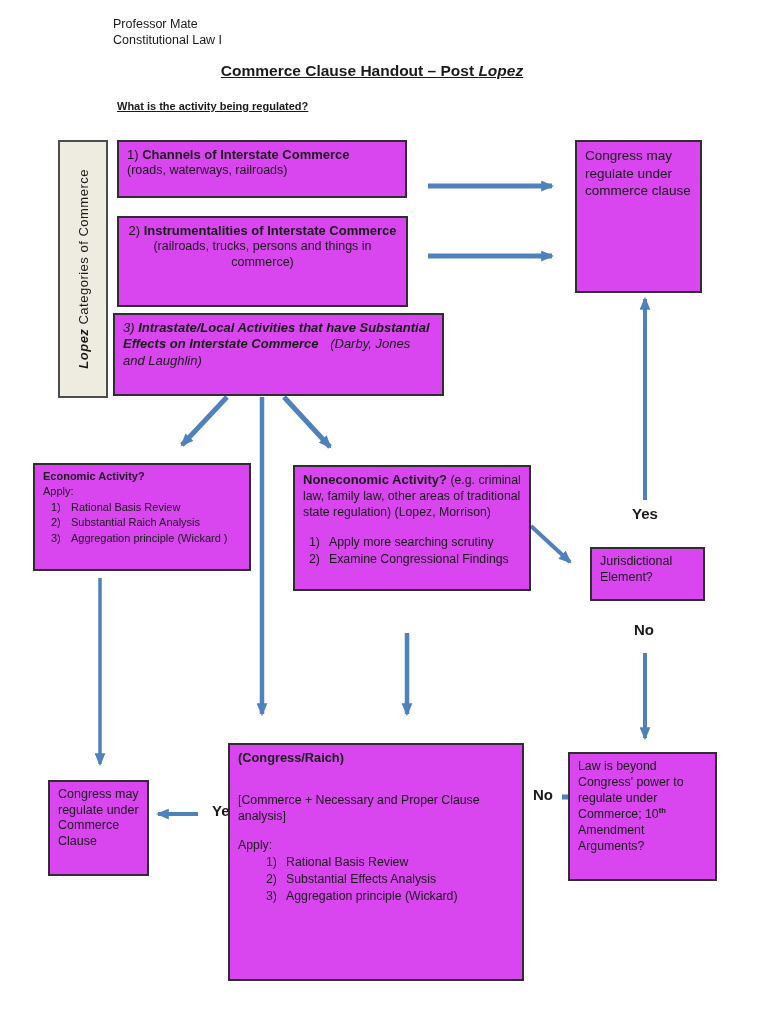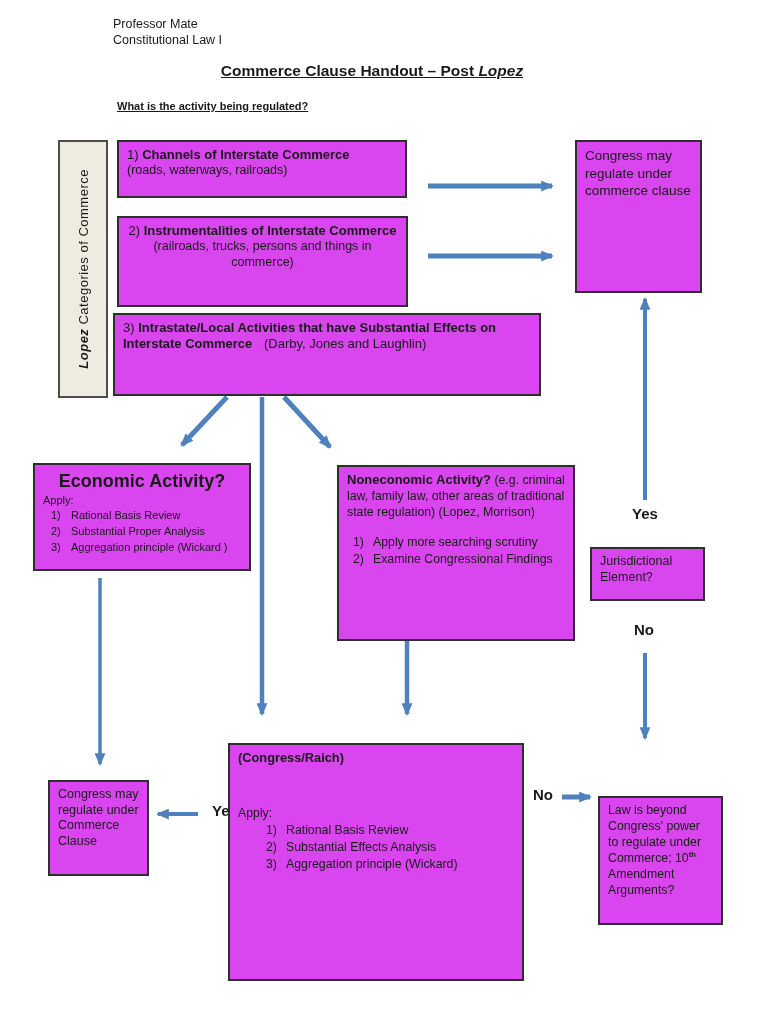--- a/index.html
+++ b/index.html
@@ -97,50 +97,50 @@
   </div>
 
   <div class="box" style="left:117px;top:216px;width:291px;height:91px;text-align:center;">
     <div class="cat-head">
       <span>2)</span>
       <b>Instrumentalities of Interstate Commerce</b>
     </div>
     <div class="cat-sub">(railroads, trucks, persons and things in commerce)</div>
   </div>
 
-  <div class="box" style="left:113px;top:313px;width:428px;height:83px;">
+  <div class="box" style="left:113px;top:313px;width:331px;height:83px;font-style:italic;">
     <div class="cat-head">
       <span>3)</span>
       <b>Intrastate/Local Activities that have Substantial Effects on Interstate Commerce</b>
       <span style="margin-left:8px">(Darby, Jones and Laughlin)</span>
     </div>
   </div>
 
   <div class="box" style="left:575px;top:140px;width:127px;height:153px;font-size:13.5px;line-height:1.3;">
     <span>Congress may regulate under commerce clause</span>
   </div>
 
   <div class="box" style="left:33px;top:463px;width:218px;height:108px;">
-    <div style="font-size:18px;font-weight:bold;text-align:center;">Economic Activity?</div>
+    <div style="font-size:11px;font-weight:bold;">Economic Activity?</div>
     <div class="small-list">Apply:</div>
     <div class="num-row small-list">
       <span class="num">1)</span>
       <span>Rational Basis Review</span>
     </div>
     <div class="num-row small-list">
       <span class="num">2)</span>
-      <span>Substantial Proper Analysis</span>
+      <span>Substantial Raich Analysis</span>
     </div>
     <div class="num-row small-list">
       <span class="num">3)</span>
       <span>Aggregation principle (Wickard )</span>
     </div>
   </div>
 
-  <div class="box mid" style="left:293px;top:465px;width:238px;height:176px;margin-left:44px;">
+  <div class="box mid" style="left:293px;top:465px;width:238px;height:126px;">
     <div>
       <b style="font-size:13px">Noneconomic Activity?</b><span> (e.g. criminal law, family law, other areas of traditional state regulation) (Lopez, Morrison)</span>
     </div>
     <div class="gap"></div>
     <div class="num-row">
       <span class="num">1)</span>
       <span>Apply more searching scrutiny</span>
     </div>
     <div class="num-row">
       <span class="num">2)</span>
@@ -161,37 +161,38 @@
   </div>
 
   <div class="lbl" style="left:212px;top:802px;">Yes</div>
 
   <div class="box mid" style="left:228px;top:743px;width:296px;height:238px;">
     <div style="font-weight:bold;font-size:12.8px;">
       <div>(Congress/Raich)</div>
     </div>
     <div class="gap"></div>
     <div class="gap"></div>
+    <div>[Commerce + Necessary and Proper Clause analysis]</div>
     <div class="gap"></div>
     <div>Apply:</div>
     <div class="num-row" style="padding-left:22px">
       <span class="num">1)</span>
       <span>Rational Basis Review</span>
     </div>
     <div class="num-row" style="padding-left:22px">
       <span class="num">2)</span>
       <span>Substantial Effects Analysis</span>
     </div>
     <div class="num-row" style="padding-left:22px">
       <span class="num">3)</span>
       <span>Aggregation principle (Wickard)</span>
     </div>
   </div>
 
   <div class="lbl" style="left:533px;top:786px;">No</div>
 
-  <div class="box mid" style="left:598px;top:752px;width:125px;height:129px;margin-top:44px;">
+  <div class="box mid" style="left:568px;top:752px;width:149px;height:129px;">
     <span>
       <span>Law is beyond Congress' power to regulate under Commerce; 10</span><sup>th</sup><span> Amendment Arguments?</span>
     </span>
   </div>
 
 </div>
 
 </body></html>

